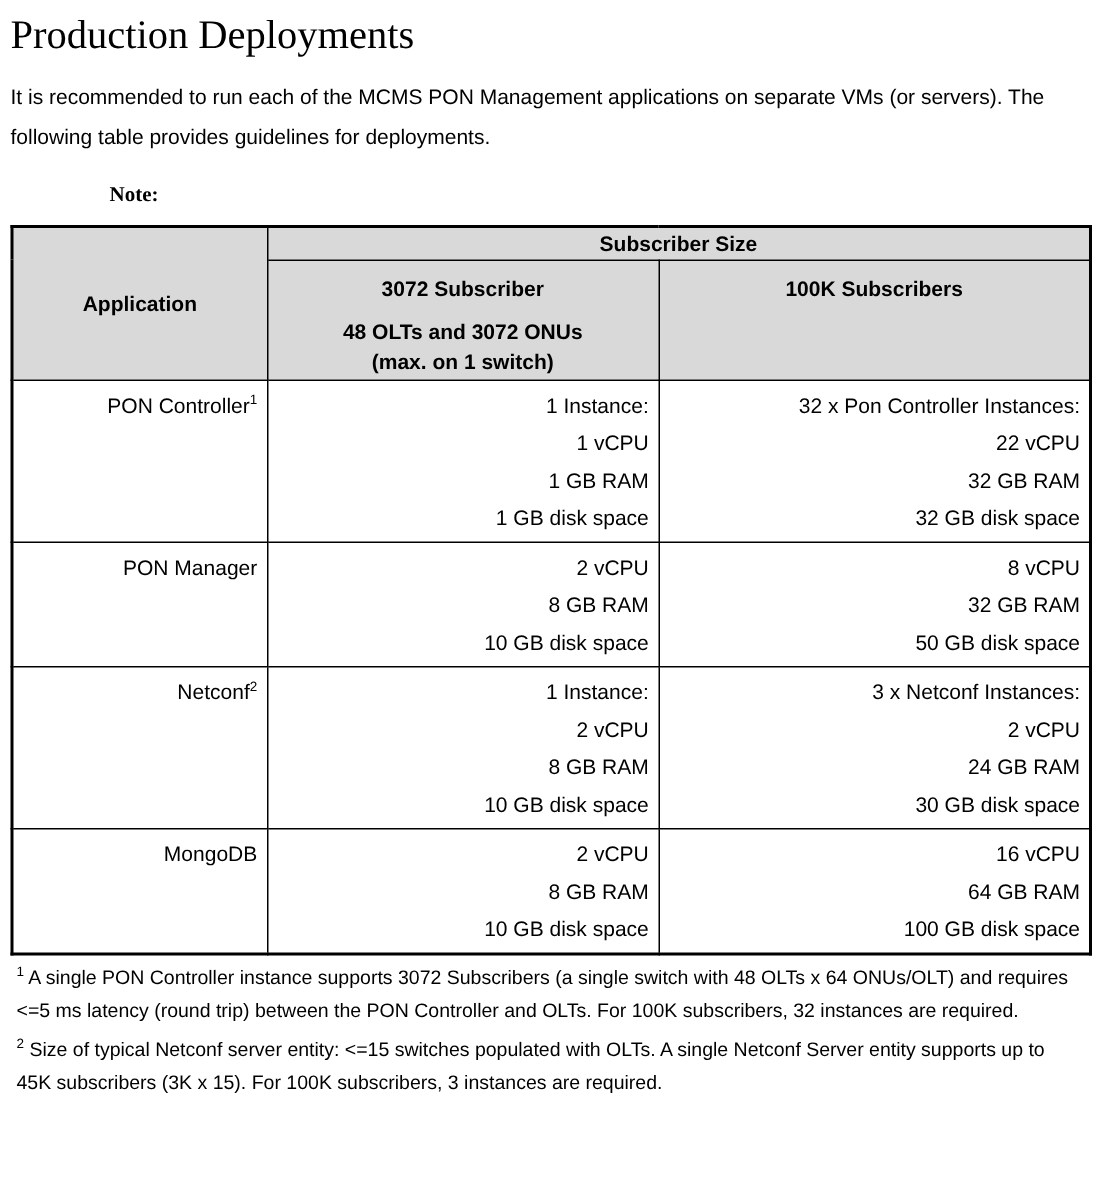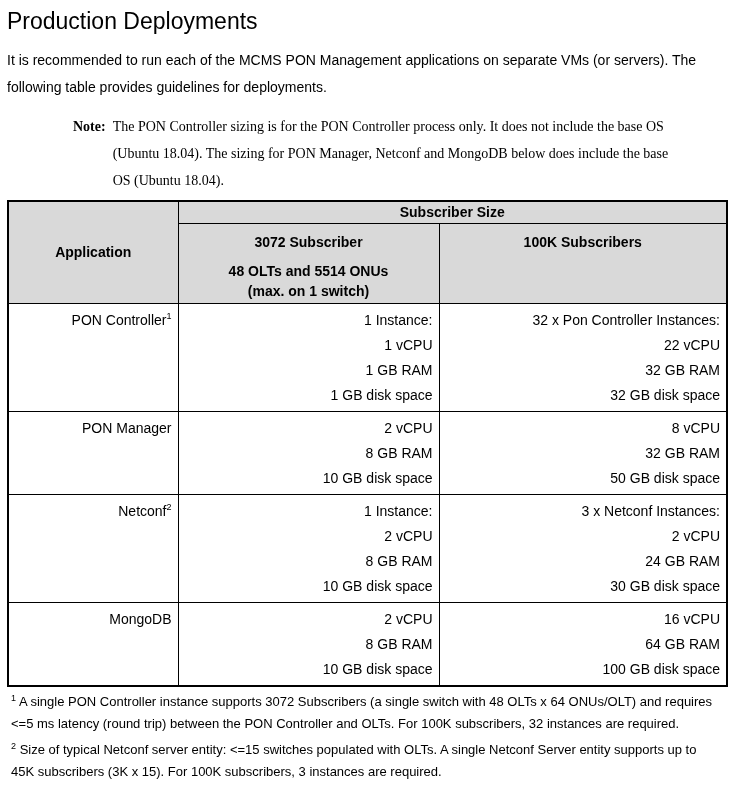--- a/index.html
+++ b/index.html
@@ -7,21 +7,21 @@
   html,body { margin:0; padding:0; }
   body {
     width:733px; height:802px; overflow:hidden;
     background:#ffffff; color:var(--text);
     font-family:"Liberation Sans","DejaVu Sans",sans-serif;
     font-size:14px;
   }
   .page { padding:6px 7px 0 7px; }
 
   h1.title {
-    font-size:23px; font-weight:400; margin:2px 0 12px 0; color:var(--text);
+    font-size:27px; font-weight:400; margin:2px 0 12px 0; color:var(--text);font-family:Liberation Serif, serif;
   }
   p.intro { margin:0; line-height:27px; width:720px; }
 
   .note { display:flex; margin:12px 0 0 66px; line-height:27px;font-family:Liberation Serif, serif; }
   .note-label { font-weight:bold; margin-right:7px; white-space:nowrap; }
   .note-text { width:556px; }
 
   table.spec {
     border-collapse:collapse; table-layout:fixed;
     width:719px; margin-top:6px;
@@ -55,39 +55,38 @@
 <body>
 
 <div class="page">
 
   <h1 class="title">Production Deployments</h1>
 
   <p class="intro">It is recommended to run each of the MCMS PON Management applications on separate VMs (or servers).  The following table provides guidelines for deployments.</p>
 
   <div class="note">
     <span class="note-label">Note:</span>
-    <div class="note-text">The PON Controller sizing is for the PON Controller process only.  It does not include the base OS (Ubuntu 18.04).   The sizing for PON Manager, Netconf and MongoDB below does include the base OS (Ubuntu 18.04).</div>
   </div>
 
   <table class="spec">
     <colgroup>
       <col class="c-app">
         <col class="c-small">
         <col class="c-large">
     </colgroup>
     <thead>
       <tr>
         <th class="app-th" rowspan="2">Application</th>
         <th class="group-th" colspan="2">Subscriber Size</th>
       </tr>
       <tr>
         <th class="sub-th">
           <div>3072 Subscriber</div>
           <div class="sub-th-sub">
-            <div>48 OLTs and 5514 ONUs</div>
+            <div>48 OLTs and 3072 ONUs</div>
             <div>(max. on 1 switch)</div>
           </div>
         </th>
         <th class="sub-th">100K Subscribers</th>
       </tr>
     </thead>
     <tbody>
         <tr>
           <td class="cell app-cell">PON Controller<sup class="fn">1</sup></td>
           <td class="cell">

